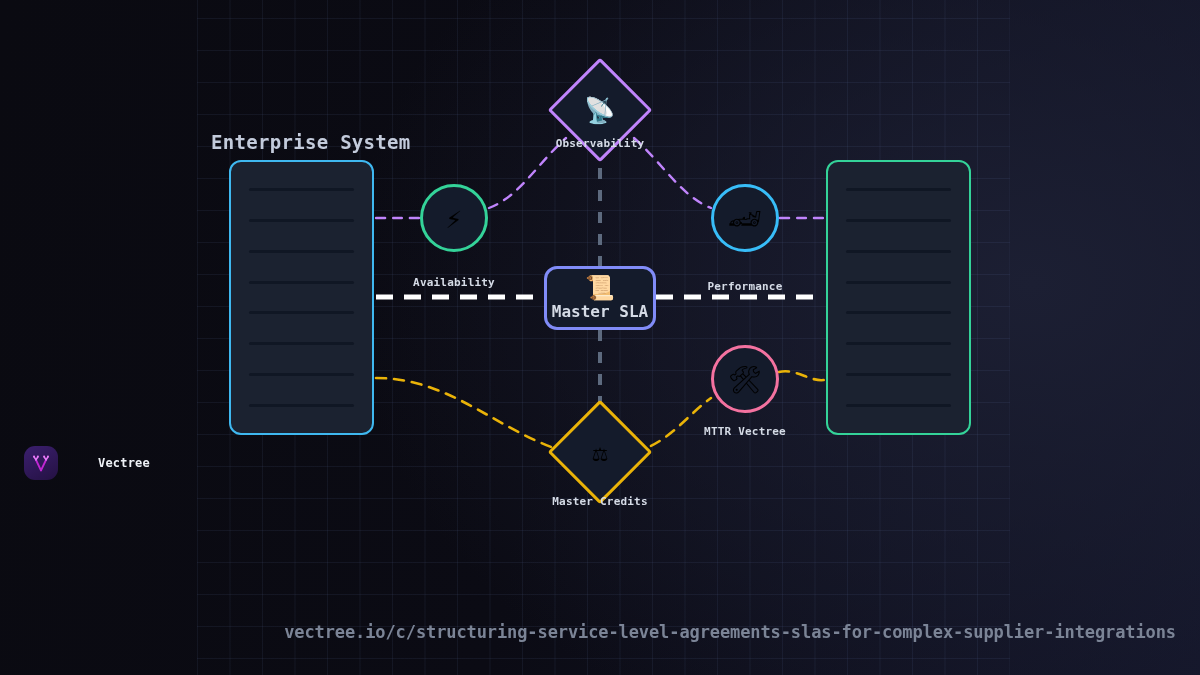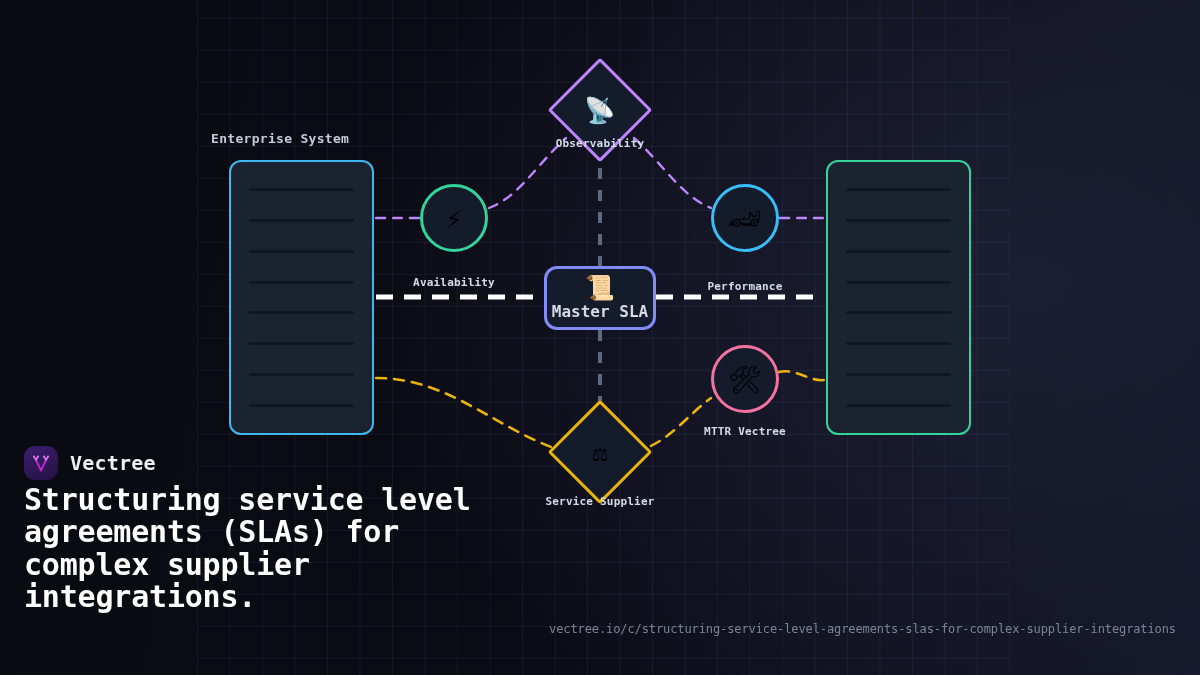--- a/index.html
+++ b/index.html
@@ -32,21 +32,21 @@
     pointer-events:none;
   }
 
   
   #edges { position:absolute; inset:0; width:1200px; height:675px; }
 
   
   .col-title {
     position:absolute;
     font-family:"DejaVu Sans Mono", monospace;
-    font-size:13px;
+    font-size:19px;
     font-weight:700;
     color:#c3cbdb;
     letter-spacing:0.3px;
     white-space:nowrap;
   }
   #title-left  { left:211px; top:131px; }
   #title-right { left:792px; top:131px; }
 
   
   .panel {
@@ -126,40 +126,42 @@
     display:flex; align-items:center; gap:12px;
   }
   #logo-badge {
     width:34px; height:34px;
     border-radius:11px;
     background:linear-gradient(150deg,#3b1f6e 0%,#241143 100%);
     display:flex; align-items:center; justify-content:center;
   }
   #brand-name {
     font-family:"DejaVu Sans Mono", monospace;
-    font-size:20px; font-weight:700; color:#eef1f6;
+    font-size:12px; font-weight:700; color:#eef1f6;
     letter-spacing:0.2px;
+    margin-left:28px;
   }
   #headline {
     position:absolute; left:24px; top:484px;
     width:470px;
     font-family:"DejaVu Sans Mono", monospace;
     font-size:30px;
     font-weight:700;
     line-height:1.08;
     color:#ffffff;
     letter-spacing:-0.2px;
   }
   #url {
     position:absolute; right:24px; top:622px;
     font-family:"DejaVu Sans Mono", monospace;
-    font-size:12px;
+    font-size:17px;
     color:#7b8496;
     letter-spacing:-0.1px;
     white-space:nowrap;
+    font-weight:bold;
   }
 </style>
 </head>
 <body>
 
 <div id="stage">
 
   <div id="grid"></div>
 
   <svg id="edges" viewBox="0 0 1200 675" xmlns="http://www.w3.org/2000/svg">
@@ -238,38 +240,37 @@
       <span>🛠</span>
     </div>
     <div class="node-label" style="top:80px;">MTTR Vectree</div>
   </div>
 
   <div class="node" style="left:563px; top:415px;">
     <div class="diamond-wrap">
       <div class="diamond amber"></div>
       <div class="diamond-glyph">⚖</div>
     </div>
-    <div class="node-label" style="top:80px;">Service Supplier</div>
+    <div class="node-label" style="top:80px;">Master Credits</div>
   </div>
 
   <div id="brand">
     <div id="logo-badge">
       <svg width="22" height="22" viewBox="0 0 24 24" xmlns="http://www.w3.org/2000/svg">
         <path d="M12 20 L6.5 8.5" stroke="#c026d3" stroke-width="2.1" fill="none" stroke-linecap="round"></path>
         <path d="M12 20 L17.5 8.5" stroke="#c026d3" stroke-width="2.1" fill="none" stroke-linecap="round"></path>
         <path d="M6.5 8.5 L4.6 5.6" stroke="#e879f9" stroke-width="1.7" fill="none" stroke-linecap="round"></path>
         <path d="M6.5 8.5 L8.4 5.6" stroke="#e879f9" stroke-width="1.7" fill="none" stroke-linecap="round"></path>
         <path d="M17.5 8.5 L15.6 5.6" stroke="#e879f9" stroke-width="1.7" fill="none" stroke-linecap="round"></path>
         <path d="M17.5 8.5 L19.4 5.6" stroke="#e879f9" stroke-width="1.7" fill="none" stroke-linecap="round"></path>
         <circle cx="4.4" cy="5.0" r="1.15" fill="#e879f9"></circle>
         <circle cx="8.6" cy="5.0" r="1.15" fill="#e879f9"></circle>
         <circle cx="15.4" cy="5.0" r="1.15" fill="#e879f9"></circle>
         <circle cx="19.6" cy="5.0" r="1.15" fill="#e879f9"></circle>
       </svg>
     </div>
     <div id="brand-name">Vectree</div>
   </div>
 
-  <div id="headline">Structuring service level agreements (SLAs) for complex supplier integrations.</div>
 
   <div id="url">vectree.io/c/structuring-service-level-agreements-slas-for-complex-supplier-integrations</div>
 
 </div>
 
 </body></html>

